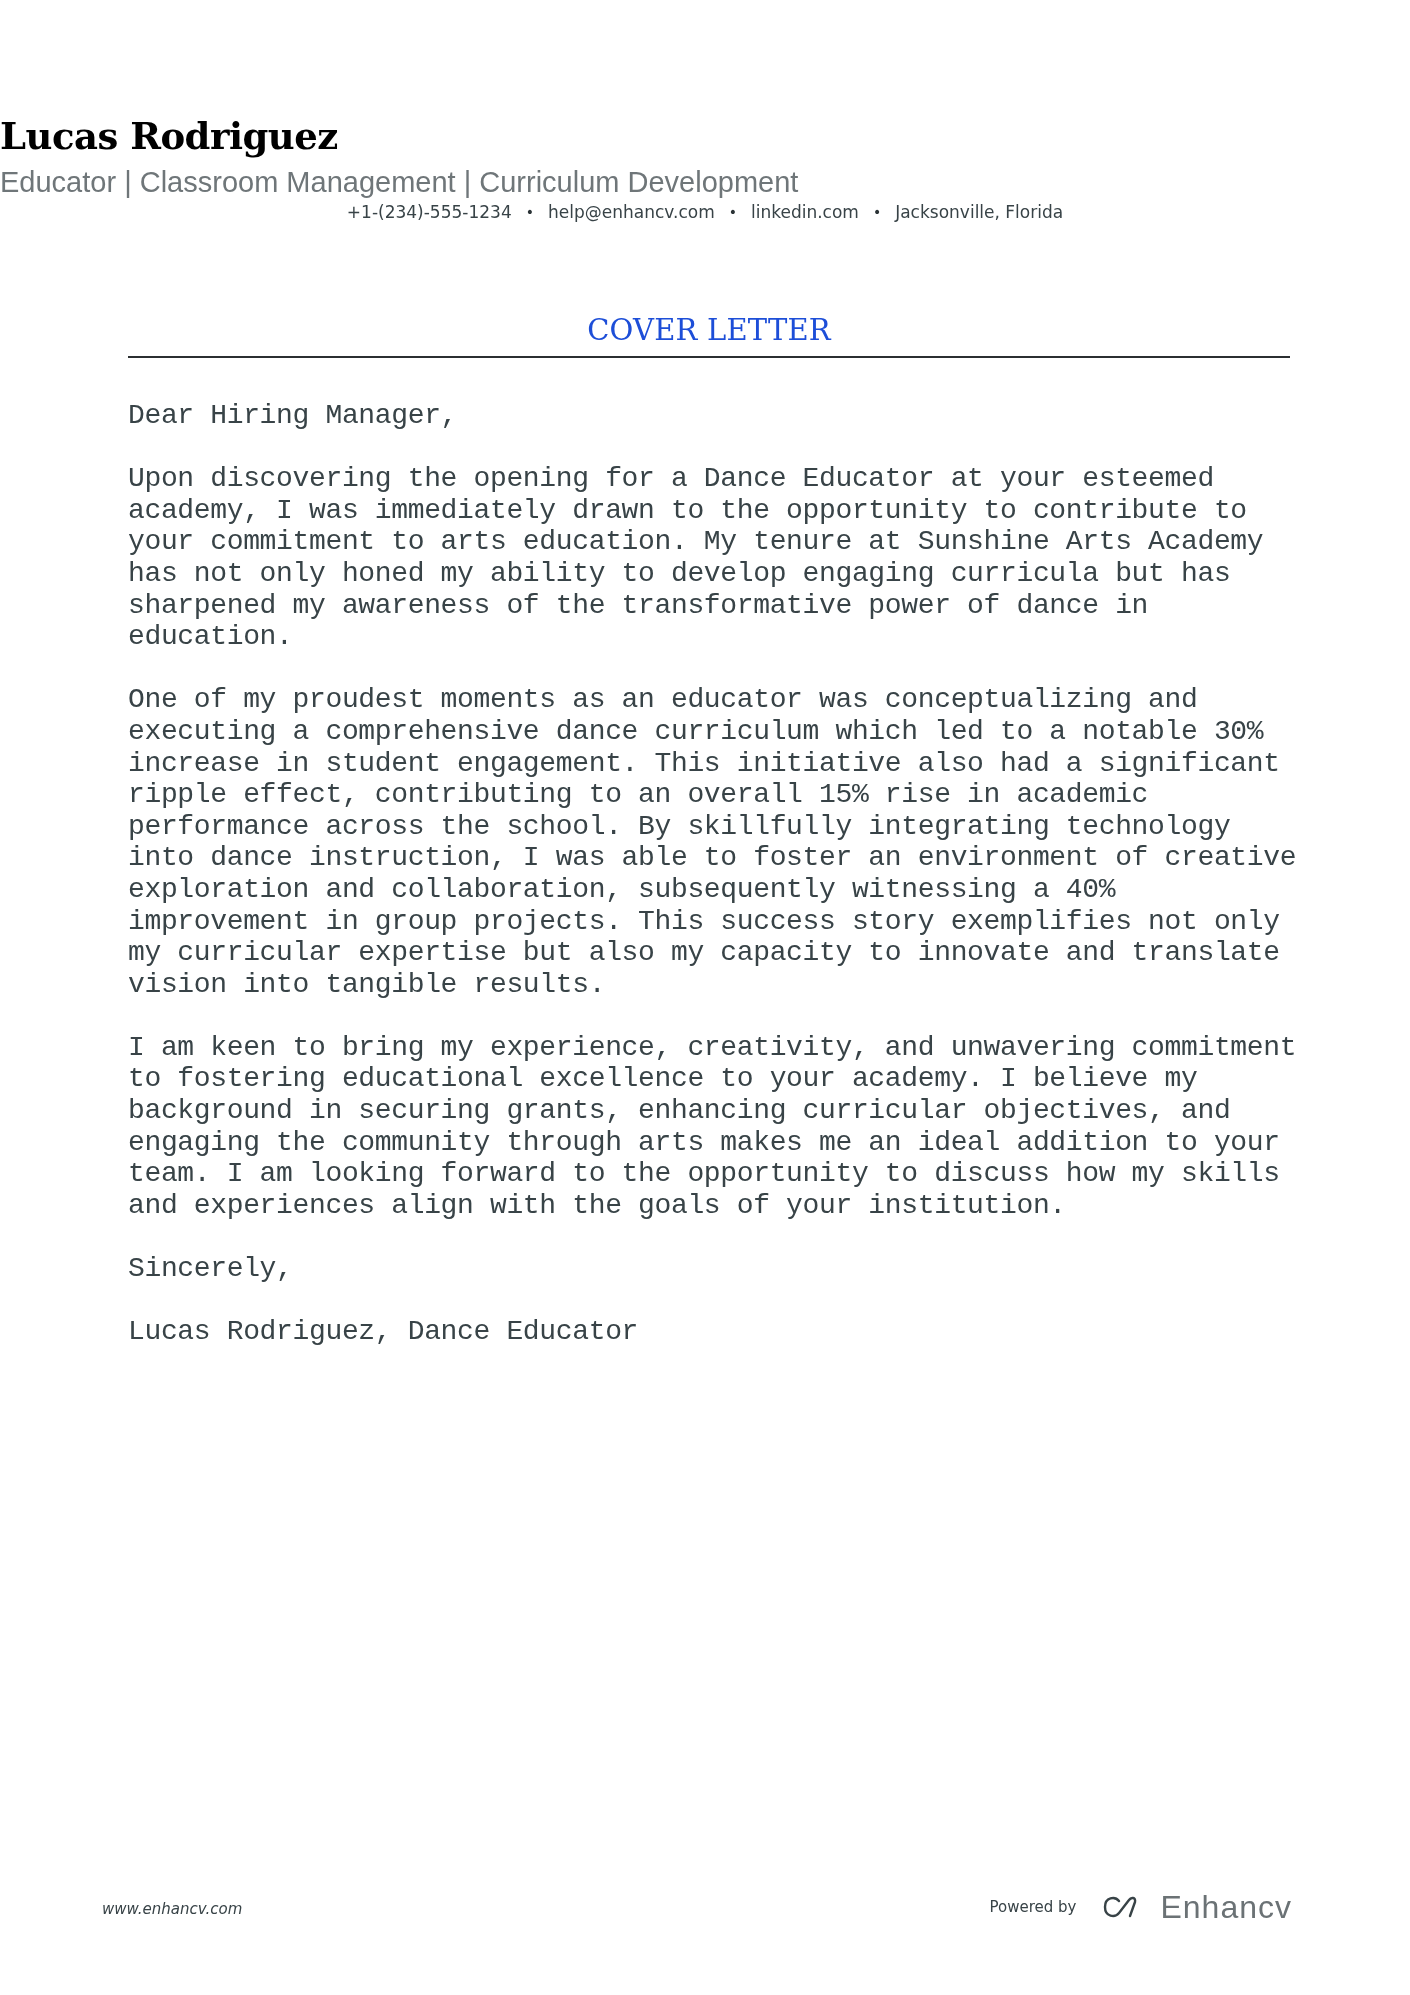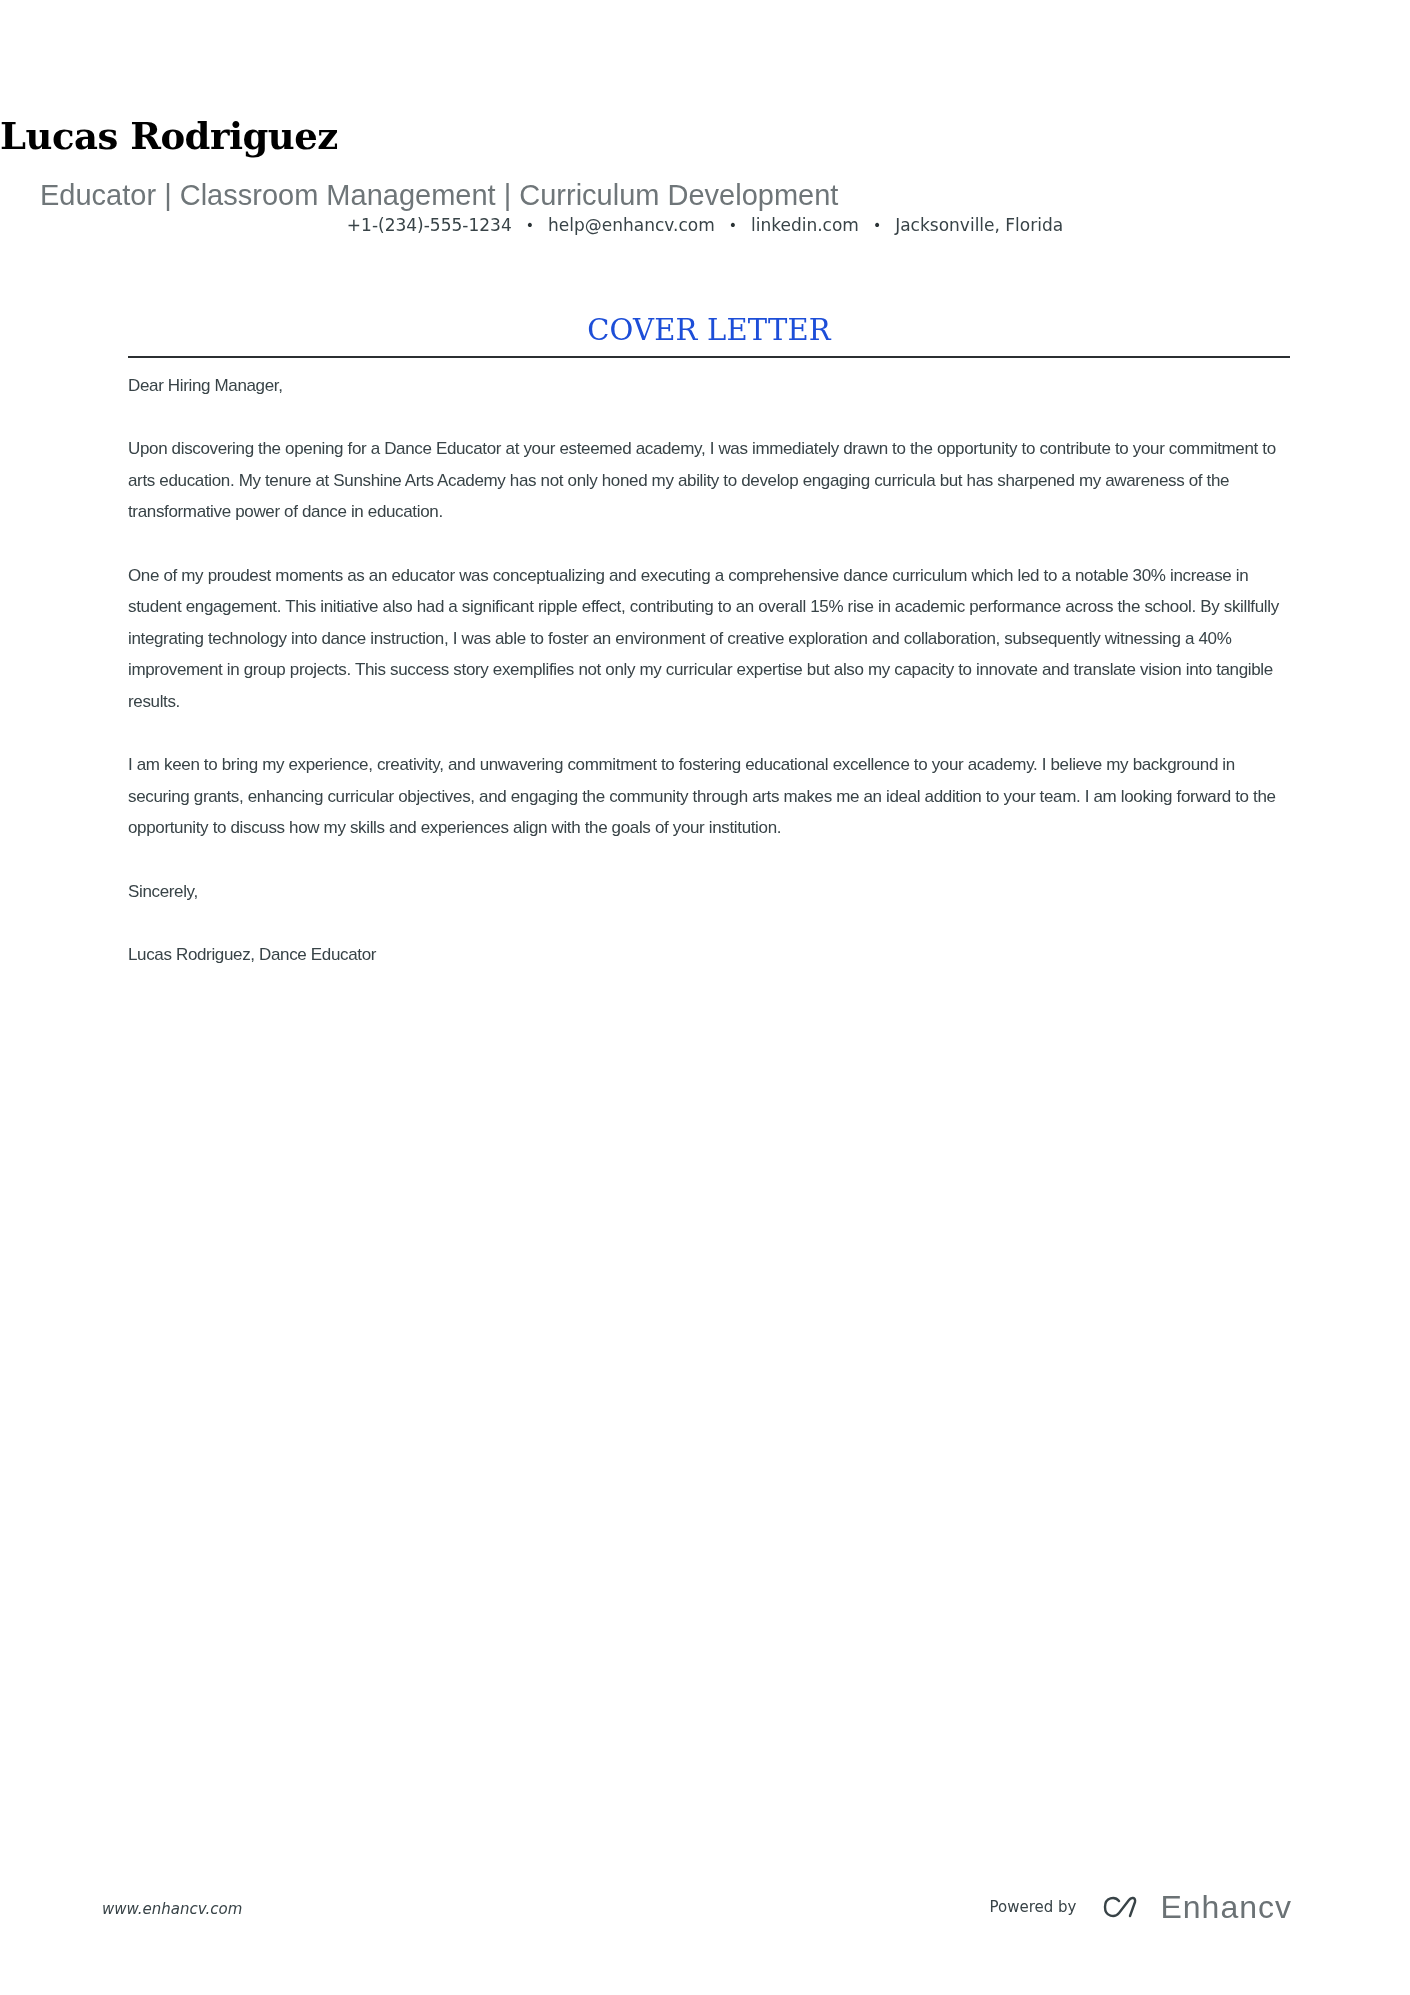--- a/index.html
+++ b/index.html
@@ -33,22 +33,21 @@
       font-size: 37px;
       color: #000000;
       line-height: 48px;
       letter-spacing: -0.5px;
     }
     .title-line {
       font-family: "Liberation Sans", "DejaVu Sans", sans-serif;
       font-size: 29px;
       line-height: 36px;
       color: #6f7679;
-      margin-top: 17px;
-      padding-left: 40px;
+      margin-top: 4px;
     }
     .contacts {
       font-family: "DejaVu Sans", "Liberation Sans", sans-serif;
       font-size: 17px;
       line-height: 24px;
       color: #384347;
       margin-top: 0px;
       display: flex;
       justify-content: center;
       align-items: center;
@@ -76,23 +75,23 @@
       left: 128px;
       width: 1162px;
       top: 356px;
       height: 0;
       border-top: 2.5px solid #2b2f31;
     }
     .body-text {
       position: absolute;
       left: 128px;
       width: 1170px;
-      top: 370px;
-      font-family: Liberation Sans, sans-serif;
-      font-size: 17px;
+      top: 400px;
+      font-family: Liberation Mono, monospace;
+      font-size: 28px;
       line-height: 31.6px;
       color: #384347;
       letter-spacing: -0.35px;
     }
     .body-text p {
       margin: 0 0 31.6px 0;
     }
     .footer-left {
       position: absolute;
       left: 102px;

